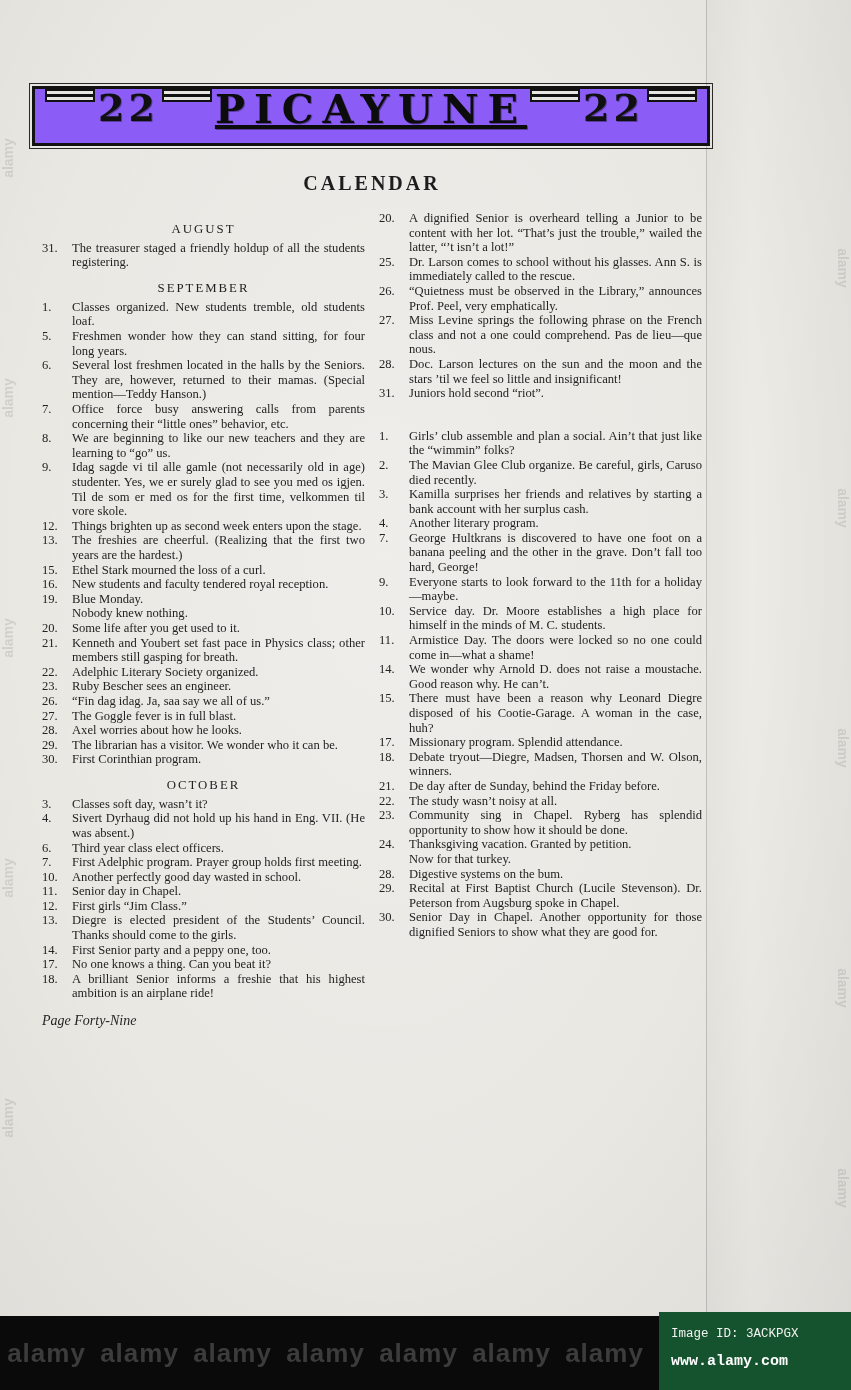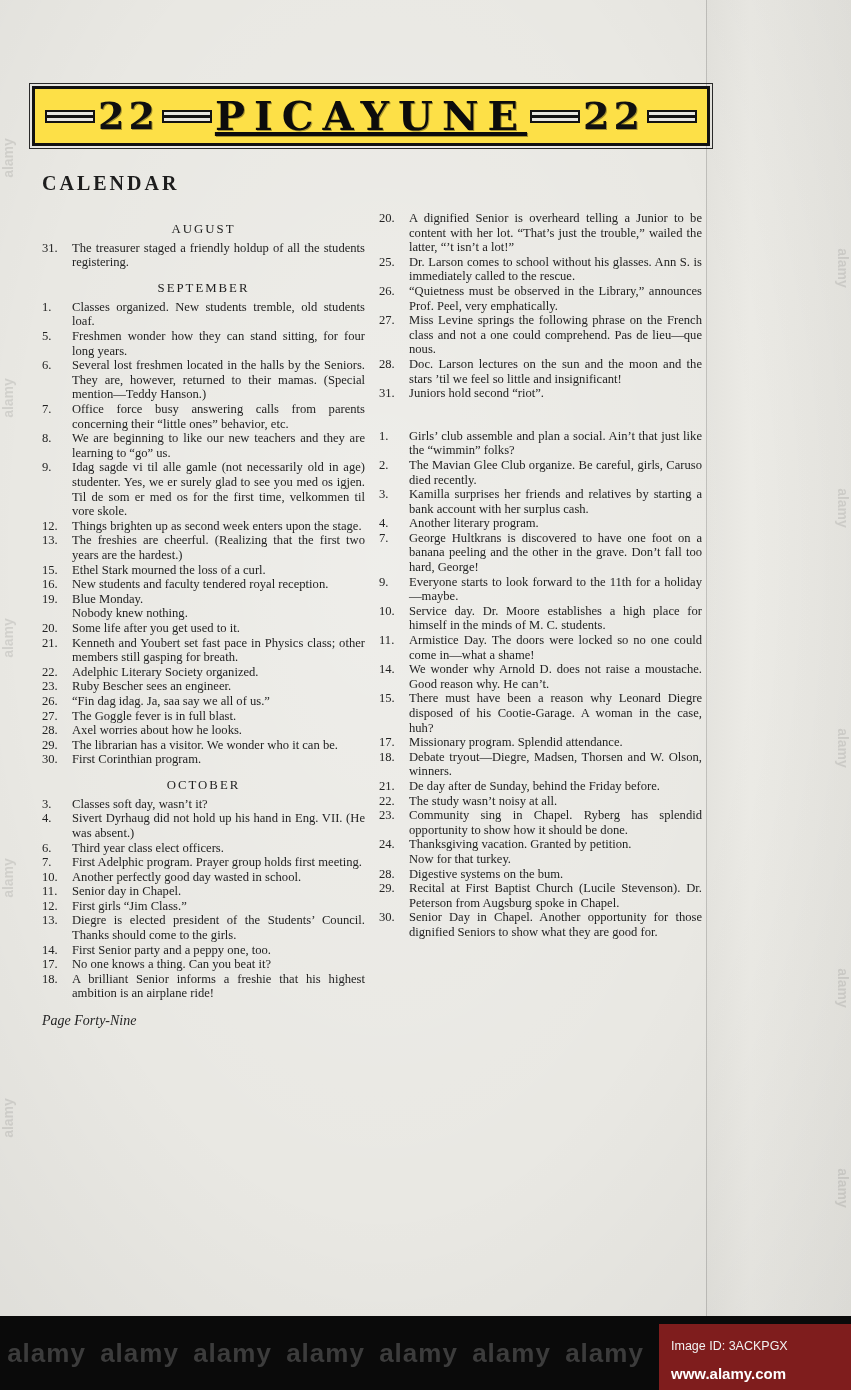--- a/index.html
+++ b/index.html
@@ -19,22 +19,22 @@
     background:linear-gradient(90deg,#e4e3de 0%,#ecebe6 30%,#e7e6e1 100%);
   }
   .scan-edge-line{
     position:absolute;left:706px;top:0;bottom:74px;width:1px;
     background:rgba(0,0,0,0.18);
   }
   
   .banner{
     position:absolute;left:32px;top:86px;width:678px;height:60px;
     border:3px solid #121212;outline:1px solid #2a2a2a;outline-offset:2px;
-    box-sizing:border-box;background:#fde047;
-    display:flex;align-items:center;justify-content:space-between;
+    box-sizing:border-box;background:#8b5cf6;
+    display:flex;align-items:flex-start;justify-content:space-between;
     padding:0 10px;
   }
   .banner .num{
     font-size:38px;font-weight:bold;letter-spacing:4px;color:#101010;
     font-family:"DejaVu Serif",serif;line-height:1;
     text-shadow:1px 1px 0 rgba(0,0,0,0.35);
   }
   .banner .word{
     font-size:40px;font-weight:bold;letter-spacing:9px;color:#0c0c0c;
     font-family:"DejaVu Serif",serif;line-height:1;
@@ -43,21 +43,21 @@
   }
   .orn{
     width:50px;height:13px;border:2px solid #121212;box-sizing:border-box;
     background:linear-gradient(#e7e6e0 0 3px,#121212 3px 6px,#e7e6e0 6px);
   }
   
   .content{
     position:absolute;left:42px;top:172px;width:660px;
   }
   .page-title{
-    text-align:left;font-size:20px;letter-spacing:3px;font-weight:bold;
+    text-align:center;font-size:20px;letter-spacing:3px;font-weight:bold;
     color:#1d1d1d;margin-bottom:16px;
   }
   .columns{display:flex;gap:14px;}
   .col{flex:1;min-width:0;font-size:12.6px;line-height:1.16;color:#232323;}
   .month{
     text-align:center;letter-spacing:2px;margin:11px 0 4px 0;color:#1e1e1e;
     font-size:12.8px;
   }
   .entry{display:flex;}
   .entry .num{flex:0 0 24px;padding-right:6px;color:#232323;}
@@ -70,23 +70,23 @@
   .wm-bar{
     position:absolute;left:0;right:0;bottom:0;height:74px;background:#0a0a0a;
     display:flex;align-items:center;justify-content:space-around;
     padding-right:200px;box-sizing:border-box;
   }
   .wm-logo{
     color:#3c3c3c;font-family:"Liberation Sans",sans-serif;font-weight:bold;
     font-size:26px;letter-spacing:1px;
   }
   .id-box{
-    position:absolute;right:0;bottom:0;width:192px;height:66px;background:#7f1d1d;
+    position:absolute;right:0;bottom:0;width:192px;height:78px;background:#14532d;
     color:#fff;box-sizing:border-box;padding:15px 12px;
-    font-family:Liberation Sans, sans-serif;
+    font-family:Liberation Mono, monospace;
   }
   .id-box .id-line{font-size:12.5px;color:#f2f2f2;}
   .id-box .url-line{font-size:15px;font-weight:bold;margin-top:12px;color:#ffffff;}
   
   .edge-wm{
     position:absolute;font-family:"Liberation Sans",sans-serif;font-weight:bold;
     font-size:14px;color:rgba(40,40,40,0.12);pointer-events:none;
   }
   .edge-wm.left{left:-12px;transform:rotate(-90deg);}
   .edge-wm.right{right:-12px;transform:rotate(90deg);}

